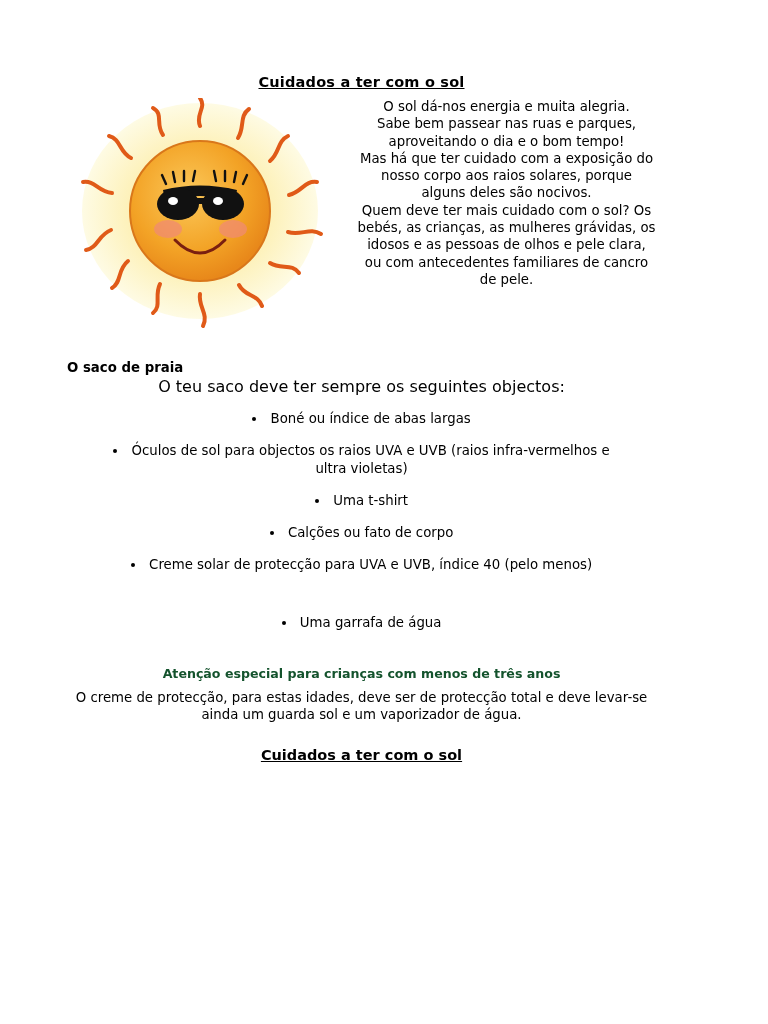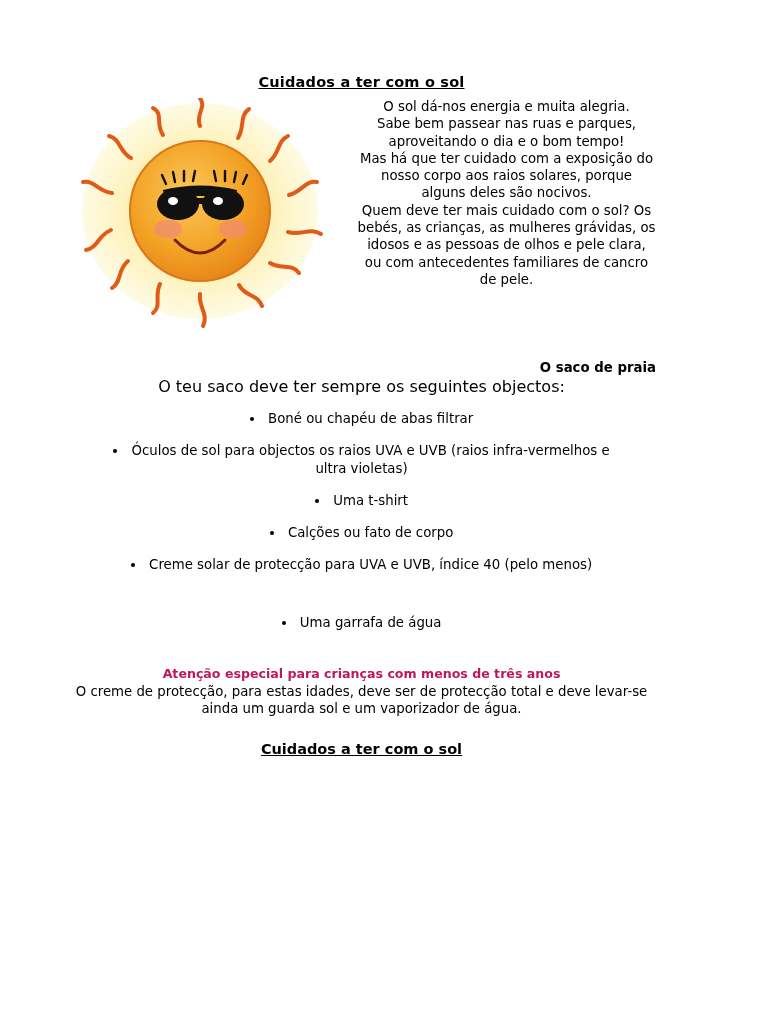--- a/index.html
+++ b/index.html
@@ -46,21 +46,21 @@
     font-size: 13.3px;
     line-height: 1.30;
     text-align: center;
     padding-top: 0;
   }
   .intro-wrap p {
     margin: 0;
   }
   .clearer { clear: both; }
   .section-title {
-    text-align: right;
+    text-align: left;
     font-size: 13.3px;
     font-weight: bold;
     margin: 30px 0 0 0;
   }
   .section-sub {
     text-align: center;
     font-size: 16px;
     margin: 2px 0 0 0;
   }
   ul.kit-list {
@@ -80,21 +80,21 @@
   .attention {
     text-align: center;
     font-size: 12.6px;
     font-weight: bold;
     margin: 34px 0 0 0;
   }
   .attention-body {
     text-align: center;
     font-size: 13.3px;
     line-height: 1.30;
-    margin: 2px 0 0 0;
+    margin: 8px 0 0 0;
   }
   .doc-title-bottom {
     text-align: center;
     font-size: 14.5px;
     font-weight: bold;
     text-decoration: underline;
     margin: 24px 0 0 0;
   }
 </style>
 </head>
@@ -167,26 +167,26 @@
     <p>Mas há que ter cuidado com a exposição do nosso corpo aos raios solares, porque alguns deles são nocivos.</p>
     <p>Quem deve ter mais cuidado com o sol? Os bebés, as crianças, as mulheres grávidas, os idosos e as pessoas de olhos e pele clara, ou com antecedentes familiares de cancro de pele.</p>
   </div>
 
   <div class="clearer"></div>
 
   <h2 class="section-title">O saco de praia</h2>
   <p class="section-sub">O teu saco deve ter sempre os seguintes objectos:</p>
 
   <ul class="kit-list">
-    <li>Boné ou chapéu de abas filtrar</li>
+    <li>Boné ou índice de abas largas</li>
     <li>Óculos de sol para objectos os raios UVA e UVB (raios infra-vermelhos e ultra violetas)</li>
     <li>Uma t-shirt</li>
     <li>Calções ou fato de corpo</li>
     <li>Creme solar de protecção para UVA e UVB, índice 40 (pelo menos)</li>
     <li>Uma garrafa de água</li>
   </ul>
 
-  <h3 class="attention" id="attention-heading" style="color: #be185d;">Atenção especial para crianças com menos de três anos</h3>
+  <h3 class="attention" id="attention-heading" style="color: #14532d;">Atenção especial para crianças com menos de três anos</h3>
   <p class="attention-body">O creme de protecção, para estas idades, deve ser de protecção total e deve levar-se ainda um guarda sol e um vaporizador de água.</p>
 
   <h1 class="doc-title-bottom">Cuidados a ter com o sol</h1>
 
 </div>
 
 </body></html>

